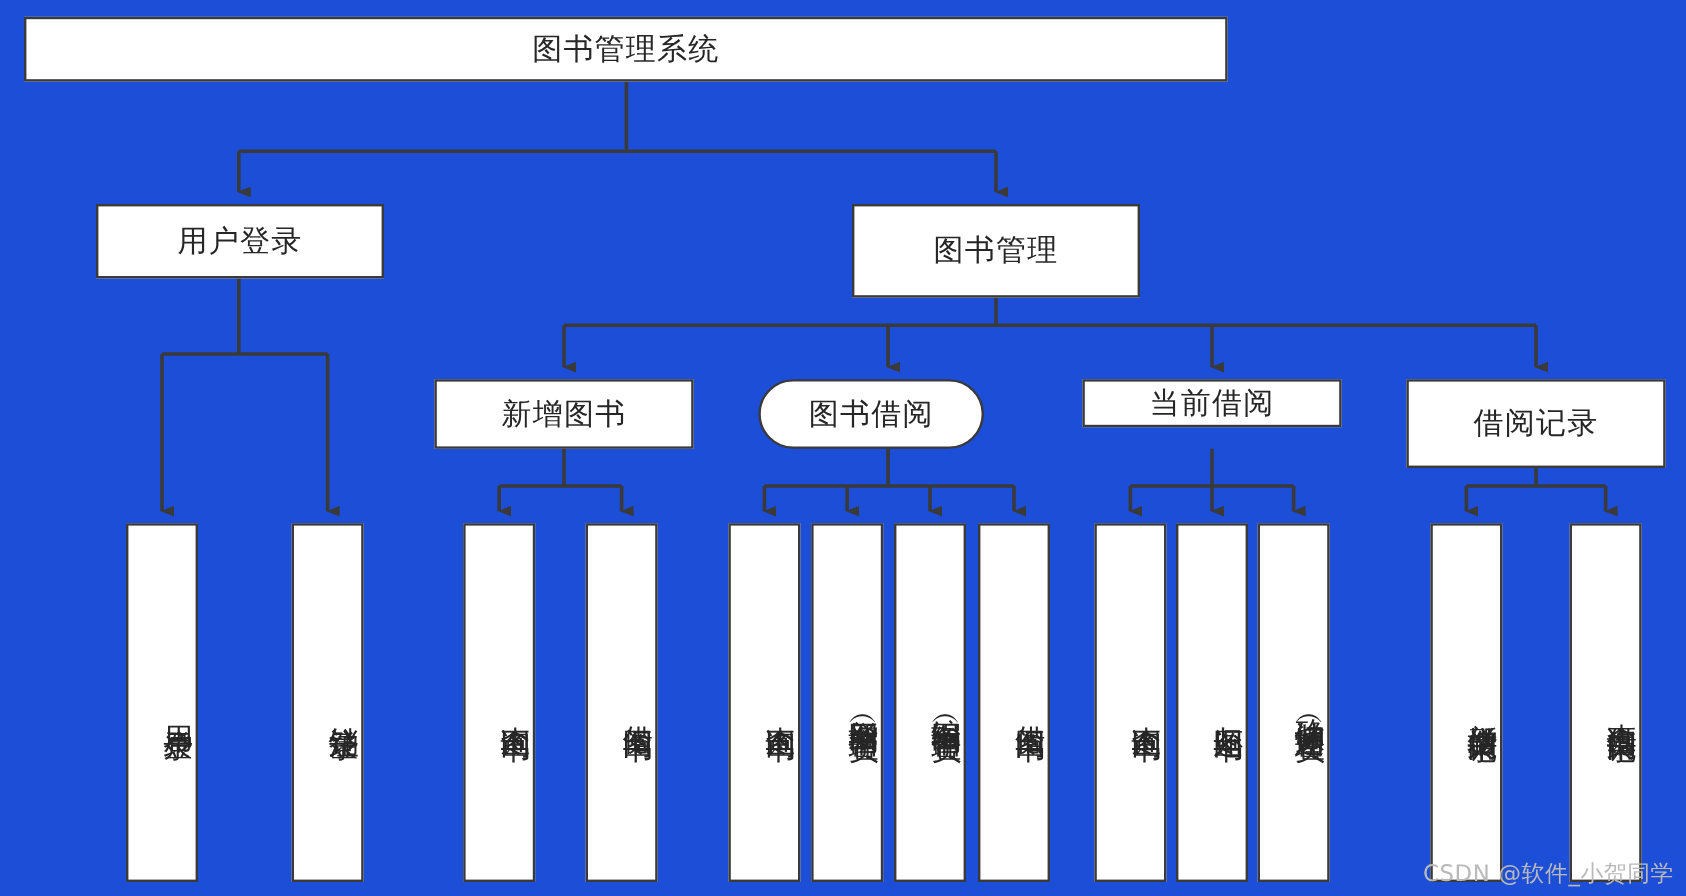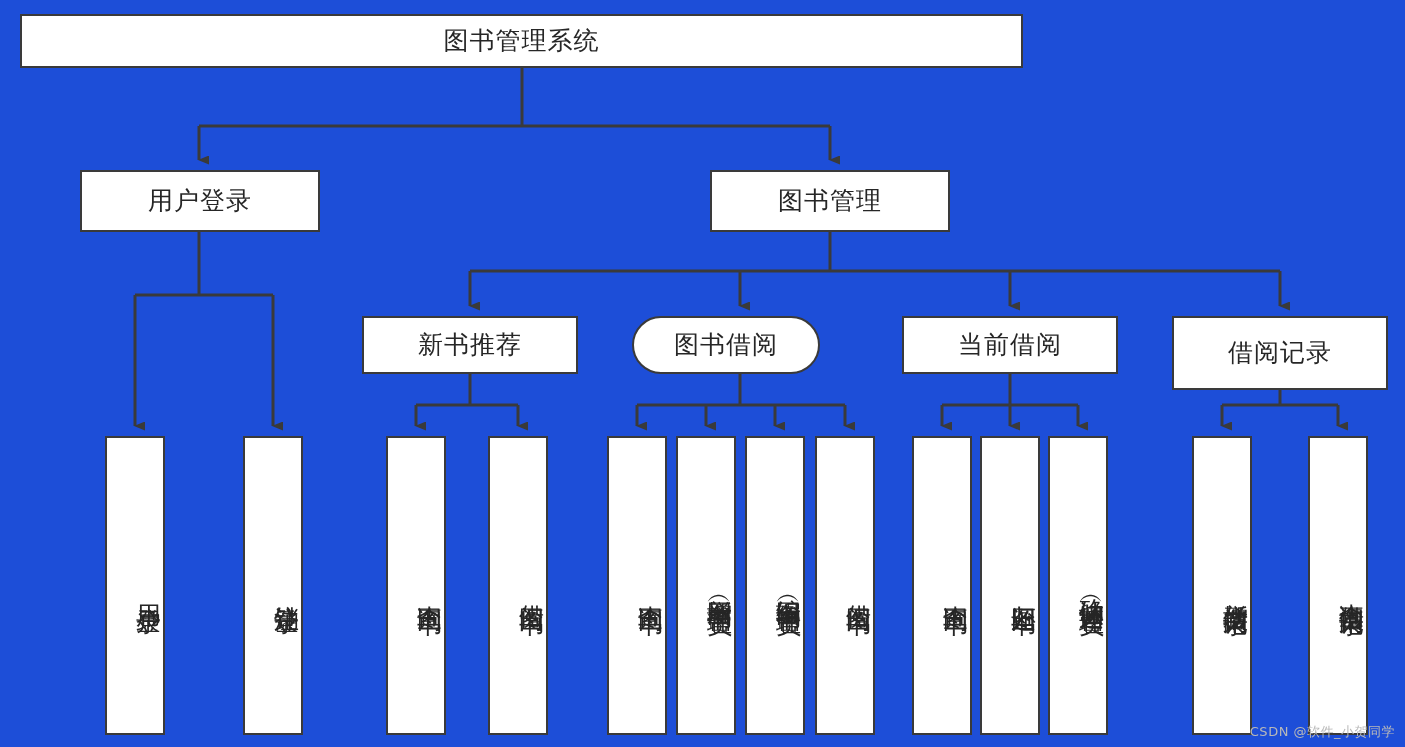--- a/index.html
+++ b/index.html
@@ -56,21 +56,21 @@
     white-space: nowrap;
   }
   .node.vert.tall-text {
     align-items: flex-start;
     padding-top: 4px;
   }
   #watermark {
     position: absolute;
     right: 10px;
     bottom: 6px;
-    font-size: 13px;
+    font-size: 19px;
     color: #b9b9b9;
     white-space: nowrap;
     letter-spacing: 0.5px;
   }
 </style>
 </head>
 <body>
 
 <div id="diagram-root">
 
@@ -126,31 +126,31 @@
     </g>
   </svg>
 
   <div class="node horiz" style="left:20px; top:14px; width:1003px; height:54px;">
     <span>图书管理系统</span>
   </div>
 
   <div class="node horiz" style="left:80px; top:170px; width:240px; height:62px;">
     <span>用户登录</span>
   </div>
-  <div class="node horiz" style="left:710px; top:170px; width:240px; height:62px;">
+  <div class="node horiz" style="left:710px; top:170px; width:240px; height:78px;">
     <span>图书管理</span>
   </div>
 
   <div class="node horiz" style="left:362px; top:316px; width:216px; height:58px;">
-    <span>新书推荐</span>
+    <span>新增图书</span>
   </div>
   <div class="node horiz" style="left:632px; top:316px; width:188px; height:58px;border-radius:29px;">
     <span>图书借阅</span>
   </div>
-  <div class="node horiz" style="left:902px; top:316px; width:216px; height:58px;">
+  <div class="node horiz" style="left:902px; top:316px; width:216px; height:40px;">
     <span>当前借阅</span>
   </div>
   <div class="node horiz" style="left:1172px; top:316px; width:216px; height:74px;">
     <span>借阅记录</span>
   </div>
 
   <div class="node vert" style="left:105px; top:436px; width:60px; height:299px;">
     <span>用户登录</span>
   </div>
   <div class="node vert" style="left:243px; top:436px; width:60px; height:299px;">

